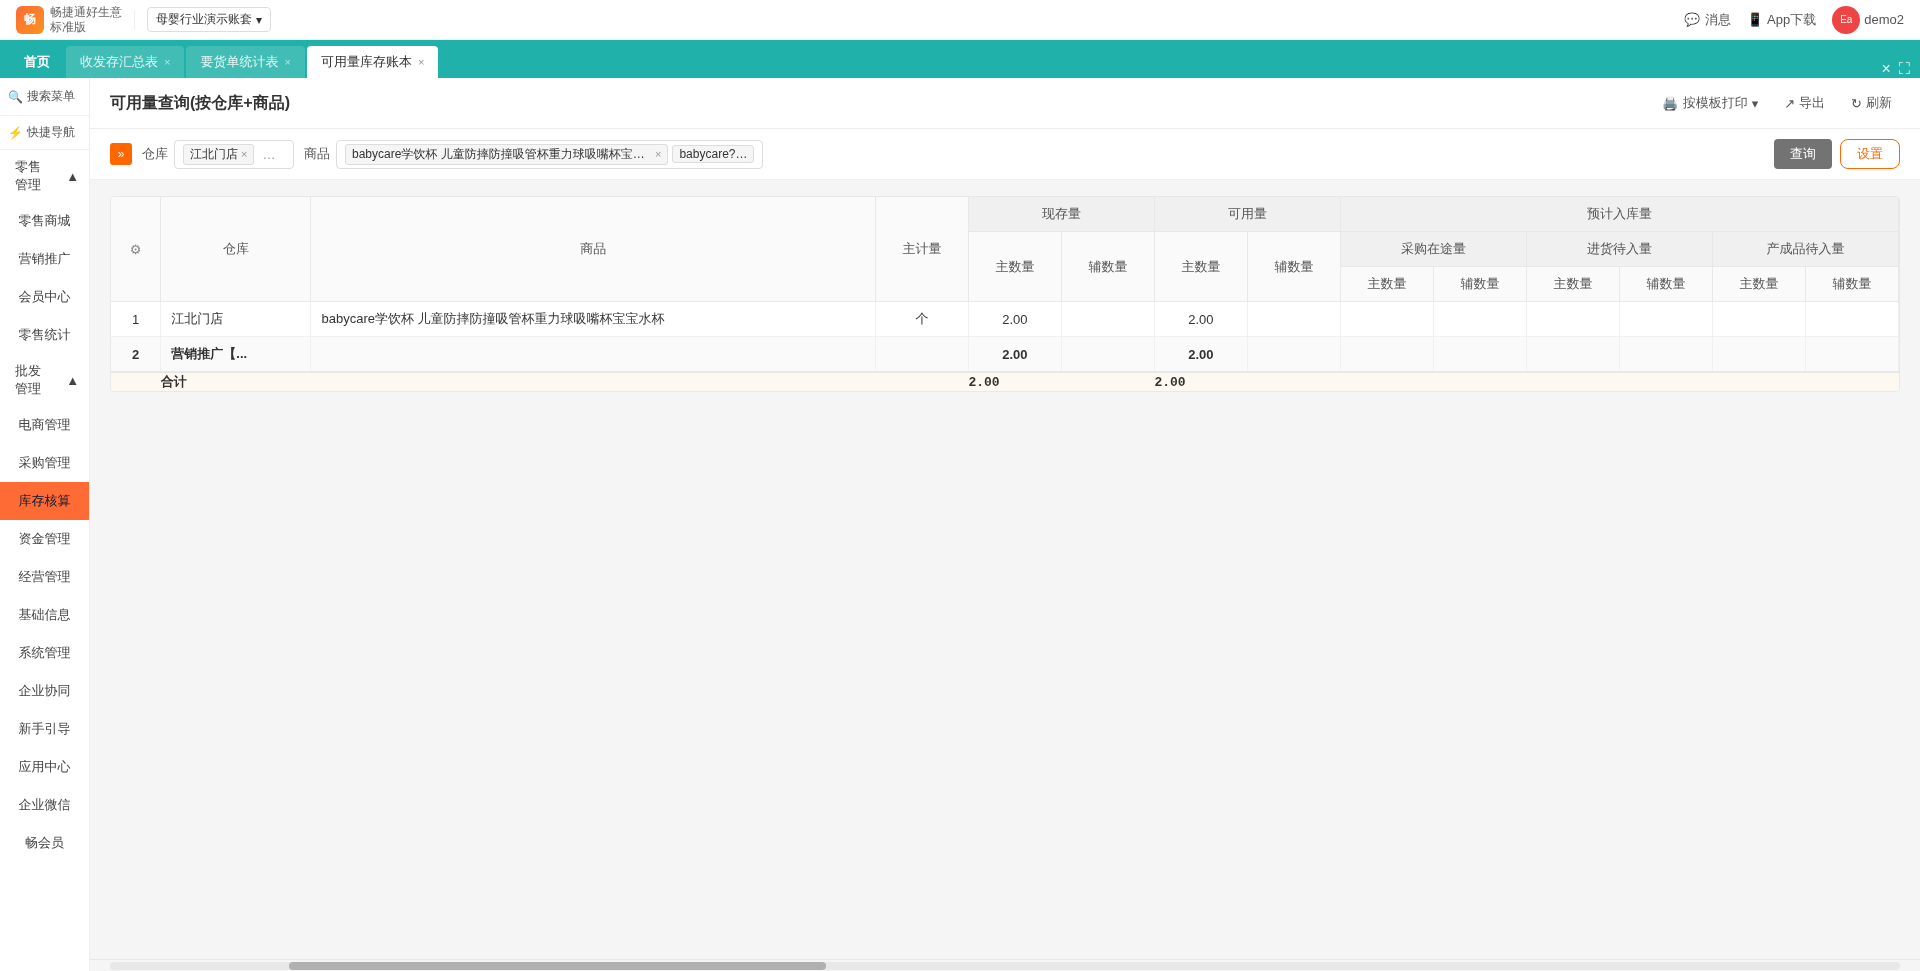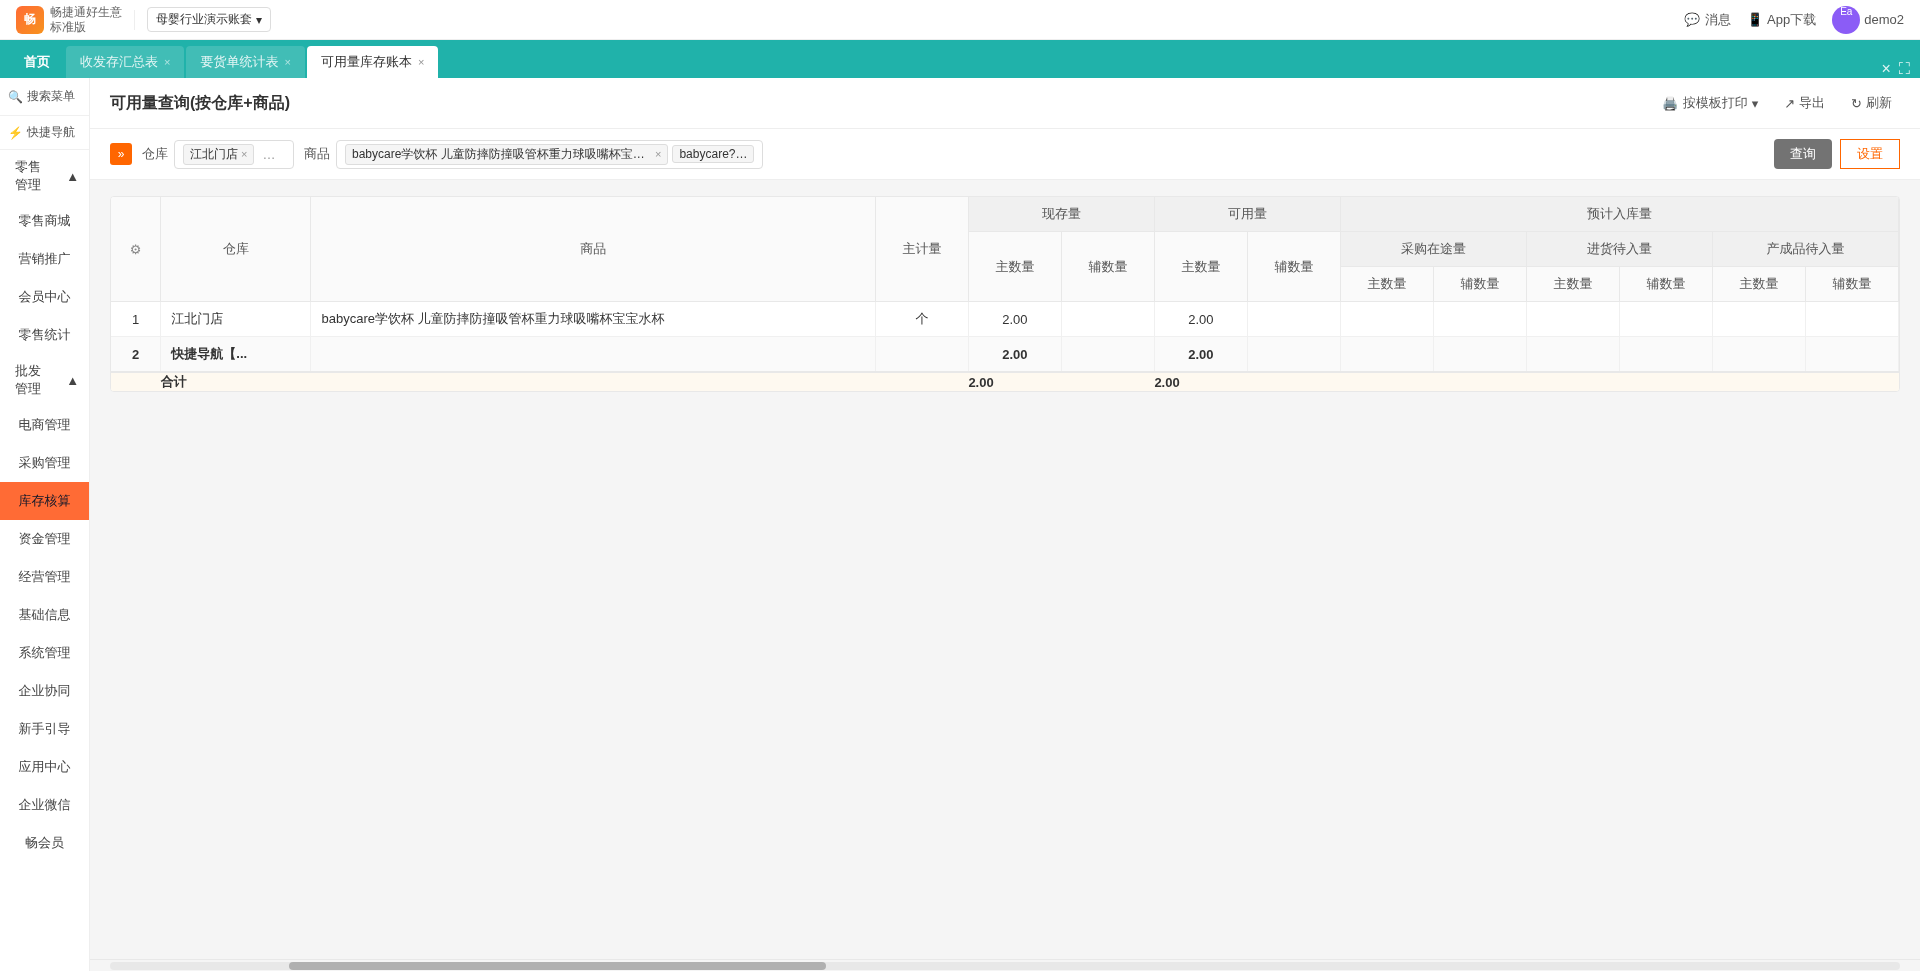--- a/index.html
+++ b/index.html
@@ -7,21 +7,21 @@
 
     
     .top-bar { height: 40px; background: #fff; display: flex; align-items: center; justify-content: space-between; padding: 0 16px; border-bottom: 1px solid #eee; flex-shrink: 0; }
     .top-bar-left { display: flex; align-items: center; gap: 12px; }
     .brand { display: flex; align-items: center; gap: 6px; }
     .brand-logo { width: 28px; height: 28px; background: linear-gradient(135deg, #ff6b35, #f7931e); border-radius: 6px; display: flex; align-items: center; justify-content: center; color: #fff; font-size: 12px; font-weight: bold; }
     .brand-name { font-size: 12px; color: #666; line-height: 1.2; }
     .industry-select { display: flex; align-items: center; gap: 4px; border: 1px solid #ddd; border-radius: 4px; padding: 3px 8px; font-size: 12px; color: #333; cursor: pointer; background: #fff; }
     .top-bar-right { display: flex; align-items: center; gap: 16px; }
     .top-right-item { display: flex; align-items: center; gap: 4px; font-size: 13px; color: #555; cursor: pointer; }
-    .avatar { width: 28px; height: 28px; border-radius: 50%; background: #8b5cf6; display: flex; align-items: flex-start; justify-content: center; color: #fff; font-size: 11px; overflow: hidden; }
+    .avatar { width: 28px; height: 28px; border-radius: 50%; background: #ef4444; display: flex; align-items: center; justify-content: center; color: #fff; font-size: 11px; overflow: hidden; }
 
     
     .nav-tabs { height: 38px; background: #20b2aa; display: flex; align-items: flex-end; padding: 0 10px; flex-shrink: 0; gap: 2px; }
     .nav-tab { height: 32px; padding: 0 14px; display: flex; align-items: center; gap: 6px; font-size: 13px; cursor: pointer; border-radius: 4px 4px 0 0; color: rgba(255,255,255,0.85); background: rgba(255,255,255,0.15); }
     .nav-tab.active { background: #fff; color: #333; }
     .nav-tab .close-btn { font-size: 11px; opacity: 0.7; cursor: pointer; }
     .nav-tab.active .close-btn { color: #666; }
     .nav-tab-home { color: #fff; background: transparent; font-weight: bold; }
     .nav-tabs-right { margin-left: auto; display: flex; align-items: center; gap: 8px; }
     .nav-icon-btn { color: rgba(255,255,255,0.85); cursor: pointer; font-size: 16px; }
@@ -50,36 +50,36 @@
     .filter-bar { background: #fff; padding: 10px 20px; display: flex; align-items: center; gap: 10px; border-bottom: 1px solid #eee; flex-shrink: 0; }
     .expand-btn { width: 22px; height: 22px; background: #f60; color: #fff; border: none; border-radius: 3px; cursor: pointer; display: flex; align-items: center; justify-content: center; font-size: 12px; flex-shrink: 0; }
     .filter-group { display: flex; align-items: center; gap: 6px; }
     .filter-label { font-size: 13px; color: #555; white-space: nowrap; }
     .filter-tags { display: flex; align-items: center; flex-wrap: wrap; gap: 4px; min-width: 120px; border: 1px solid #ddd; border-radius: 4px; padding: 3px 8px; background: #fff; }
     .filter-tag { background: #f5f5f5; border: 1px solid #ddd; border-radius: 3px; padding: 1px 6px; font-size: 12px; display: flex; align-items: center; gap: 3px; }
     .filter-tag .remove { cursor: pointer; color: #999; font-size: 11px; }
     .filter-dots { color: #999; cursor: pointer; padding: 0 4px; }
     .filter-actions { margin-left: auto; display: flex; gap: 8px; }
     .btn-query { background: #737373; color: #fff; border: none; border-radius: 4px; padding: 5px 16px; font-size: 13px; cursor: pointer; }
-    .btn-settings { background: #fff; color: #f60; border: 1px solid #f60; border-radius: 0; padding: 5px 16px; font-size: 13px; cursor: pointer; }
+    .btn-settings { background: #fff; color: #f60; border: 1px solid #f60; border-radius: 8px; padding: 5px 16px; font-size: 13px; cursor: pointer; }
 
     
     .table-area { flex: 1; overflow: auto; padding: 16px 20px; background: #f5f5f5; }
     .table-container { background: #fff; border: 1px solid #e8e8e8; border-radius: 4px; overflow: hidden; }
     table { width: 100%; border-collapse: collapse; font-size: 13px; }
     thead th { background: #fafafa; border-bottom: 1px solid #e8e8e8; border-right: 1px solid #e8e8e8; padding: 8px 10px; text-align: center; color: #555; font-weight: normal; white-space: nowrap; }
     thead th.group-header { background: #f0f0f0; }
     tbody td { border-bottom: 1px solid #f0f0f0; border-right: 1px solid #f0f0f0; padding: 8px 10px; text-align: center; color: #333; }
     tbody tr.subtotal { background: #fafafa; font-weight: bold; }
     tbody td.left-align { text-align: left; }
     .gear-icon { color: #888; cursor: pointer; }
 
     
     .table-footer { background: #fef9f0; border-top: 2px solid #e8e8e8; }
-    .table-footer td { font-weight: bold; color: #333; background: #fef9f0; }
+    .table-footer td { font-weight: bold; color: #333; background: #fef9f0; font-family: Liberation Mono, monospace; }
 
     
     .table-area::-webkit-scrollbar { width: 6px; height: 6px; }
     .table-area::-webkit-scrollbar-thumb { background: #ccc; border-radius: 3px; }
 
     
     .bottom-scroll { height: 12px; background: #f5f5f5; border-top: 1px solid #e8e8e8; display: flex; align-items: center; padding: 0 20px; flex-shrink: 0; }
     .scroll-track { width: 100%; height: 8px; background: #e8e8e8; border-radius: 4px; }
     .scroll-thumb { width: 30%; height: 8px; background: #b0b0b0; border-radius: 4px; margin-left: 10%; }
 
@@ -308,21 +308,21 @@
               <td></td>
               <td></td>
               <td></td>
               <td></td>
               <td></td>
               <td></td>
               <td></td>
             </tr>
             <tr class="subtotal">
               <td>2</td>
-              <td class="left-align">快捷导航【...</td>
+              <td class="left-align">营销推广【...</td>
               <td></td>
               <td></td>
               <td>2.00</td>
               <td></td>
               <td>2.00</td>
               <td></td>
               <td></td>
               <td></td>
               <td></td>
               <td></td>

